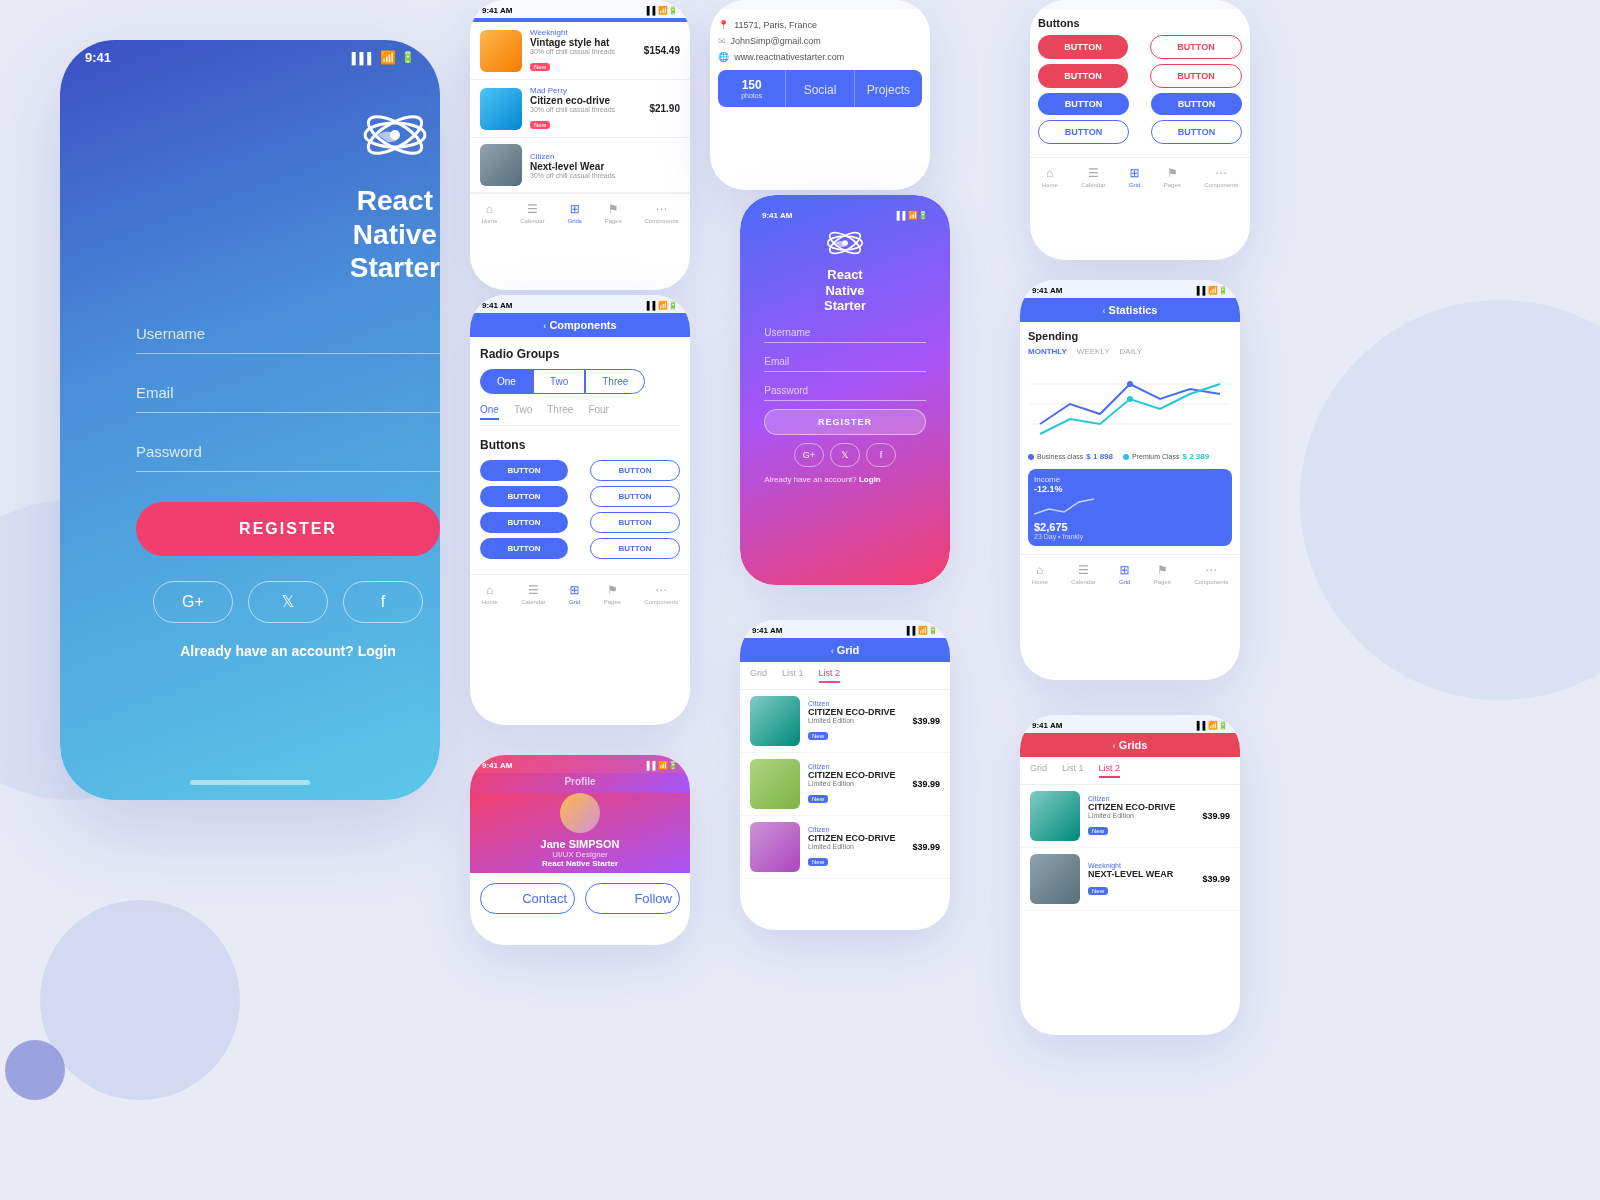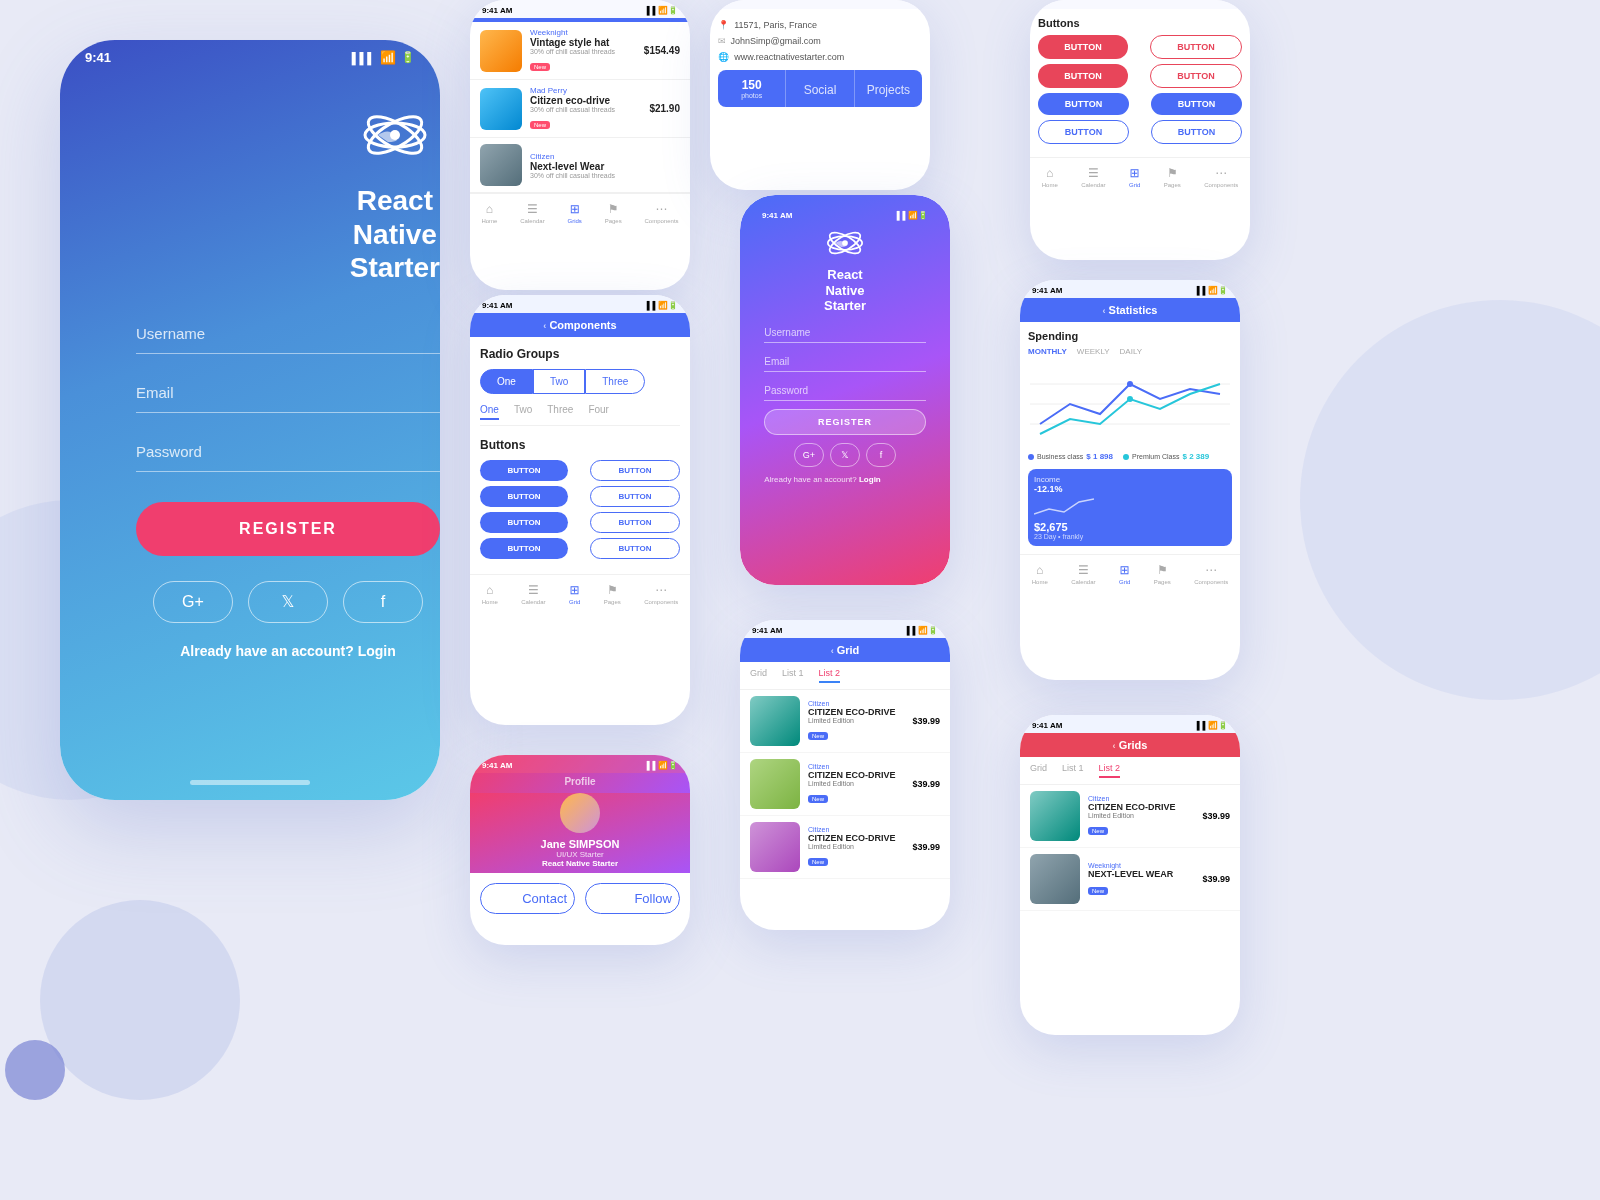--- a/index.html
+++ b/index.html
@@ -323,21 +323,21 @@
     .income-card { background: #4a6cf7; border-radius: 8px; padding: 6px; flex: 1; color: white; }
     .transfer-card { background: white; border: 1px solid #eee; border-radius: 8px; padding: 6px; flex: 1; }
     .card-title { font-size: 8px; opacity: 0.8; }
     .card-pct { font-size: 9px; font-weight: 700; }
     .card-amount { font-size: 11px; font-weight: 700; margin-top: 2px; }
 
     
     .grid-content { background: white; }
     .grid-tabs { display: flex; padding: 6px 10px; gap: 15px; border-bottom: 1px solid #f0f0f0; }
     .grid-tab { font-size: 9px; color: #aaa; cursor: pointer; padding-bottom: 3px; }
-    .grid-tab.active { color: #f03e6e; border-bottom: 2px solid #3b82f6; }
+    .grid-tab.active { color: #f03e6e; border-bottom: 2px solid #ec4899; }
     .grid-item { display: flex; align-items: center; padding: 6px 10px; border-bottom: 1px solid #f5f5f5; gap: 8px; }
     .grid-thumb { width: 50px; height: 50px; border-radius: 6px; overflow: hidden; flex-shrink: 0; }
     .grid-info { flex: 1; }
     .grid-brand { font-size: 7px; color: #4a6cf7; }
     .grid-name { font-size: 9px; font-weight: 700; color: #222; }
     .grid-sub { font-size: 7px; color: #777; }
     .grid-price { font-size: 9px; font-weight: 700; }
     .new-badge { background: #4a6cf7; color: white; font-size: 6px; padding: 1px 4px; border-radius: 3px; display: inline-block; }
     .profile-name { color: white; font-size: 14px; font-weight: 700; text-align: center; }
     .profile-role { color: rgba(255,255,255,0.8); font-size: 9px; text-align: center; }
@@ -810,21 +810,21 @@
   <div class="mini-status-bar" style="background:rgba(255,100,120,0.3);color:white;position:absolute;width:100%;z-index:2;">
     <span style="font-size:8px;font-weight:700;color:white;">9:41 AM</span>
     <div style="font-size:8px;color:white;">▌▌📶🔋</div>
   </div>
   <div class="mini-header" style="background:linear-gradient(135deg,#f03e6e,#a855f7);padding-top:20px;">
     <span style="opacity:0.7;font-size:10px;">Profile</span>
   </div>
   <div style="background:linear-gradient(160deg,#f03e6e,#a855f7);height:80px;display:flex;flex-direction:column;align-items:center;justify-content:center;padding-bottom:5px;">
     <div style="width:40px;height:40px;border-radius:50%;overflow:hidden;background:linear-gradient(135deg,#ffb74d,#ce93d8);margin-bottom:5px;"></div>
     <div class="profile-name" style="font-size:11px;">Jane SIMPSON</div>
-    <div class="profile-role" style="font-size:8px;">UI/UX Starter</div>
+    <div class="profile-role" style="font-size:8px;">UI/UX Designer</div>
     <div class="profile-employer" style="font-size:8px;">React Native Starter</div>
   </div>
   <div class="profile-actions">
     <button class="profile-action-btn">Contact</button>
     <button class="profile-action-btn">Follow</button>
   </div>
 </div>
 
 <div class="small-phone phone10">
   <div class="mini-status-bar" style="background:#f0f4ff;">

